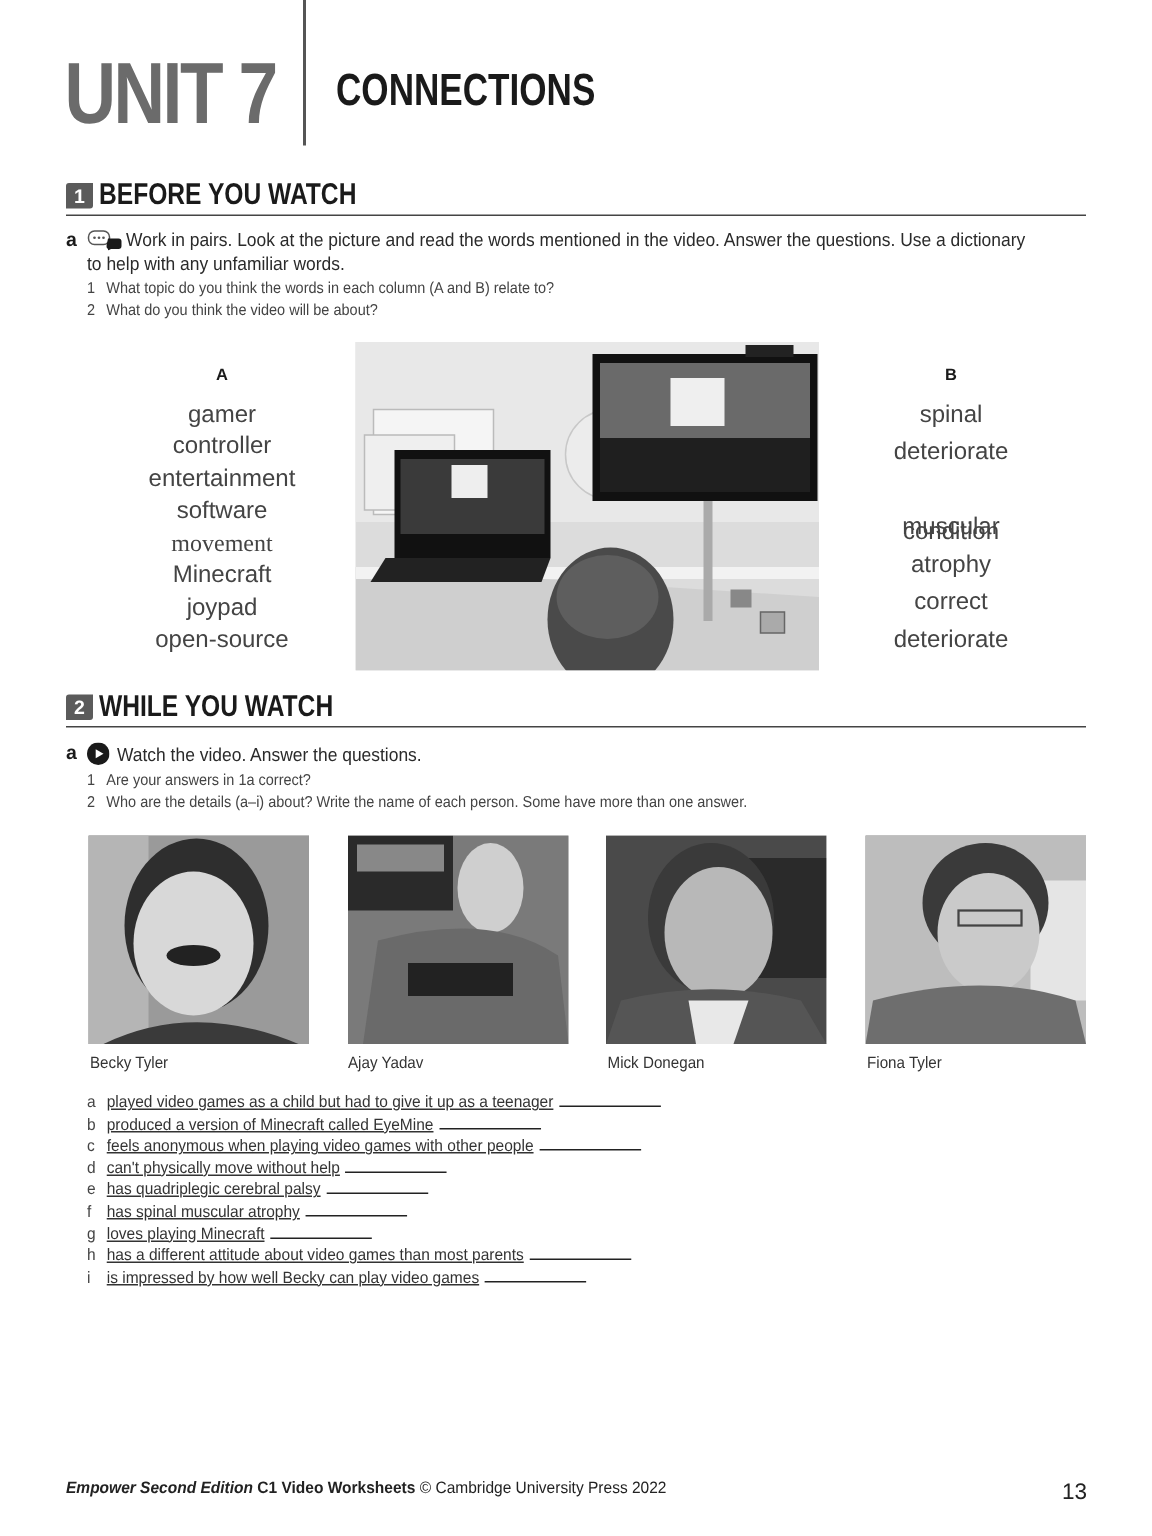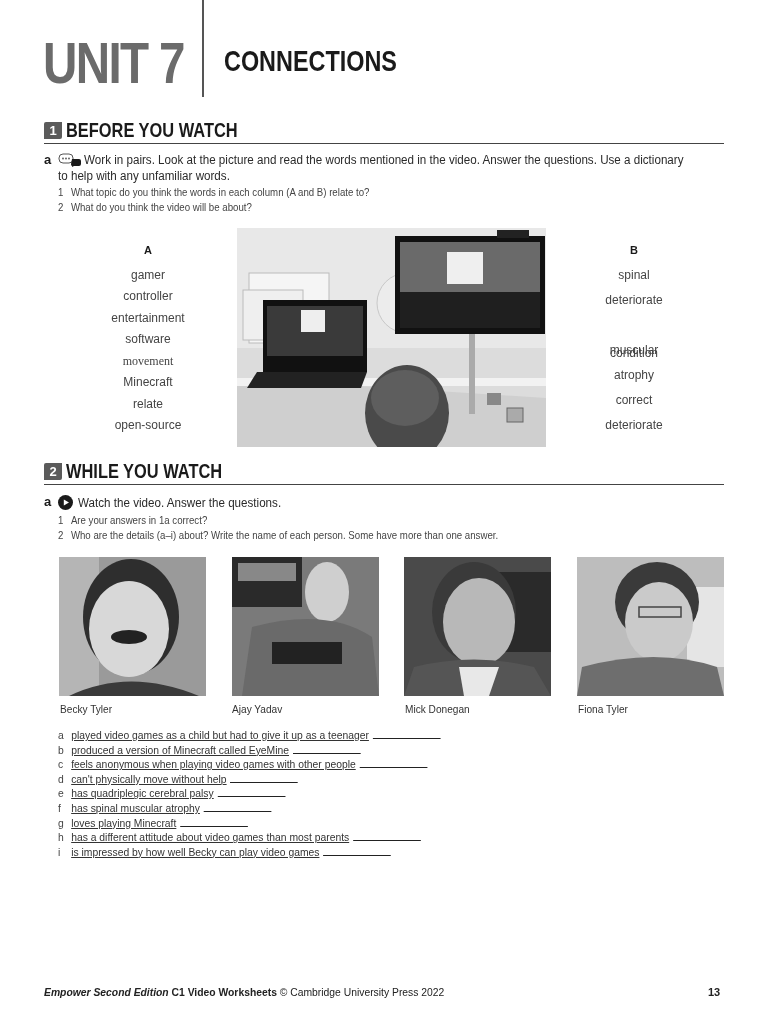--- a/index.html
+++ b/index.html
@@ -19,36 +19,36 @@
 
     
     .task-letter { font-weight: bold; font-size: 13px; color: #1a1a1a; }
     .task-text { font-size: 12.5px; color: #2a2a2a; line-height: 16px; transform: scaleX(0.93); transform-origin: left top; }
     .q-line { font-size: 10.5px; color: #444444; line-height: 15px; transform: scaleX(0.92); transform-origin: left top; white-space: nowrap; }
     .q-num { display: inline-block; width: 14px; }
 
     
     .col { width: 120px; text-align: center; }
     .col-head { font-weight: bold; font-size: 11px; color: #1a1a1a; height: 16px; }
-    .col-word { font-size: 12px; color: #444444; }
+    .col-word { font-size: 16px; color: #444444; }
 
     
     .photo { background: #888; overflow: hidden; }
     .photo-caption { font-size: 11px; color: #333; transform: scaleX(0.92); transform-origin: left top; white-space: nowrap; }
 
     
     .detail-row { font-size: 11px; color: #333; line-height: 14.6px; white-space: nowrap; transform: scaleX(0.94); transform-origin: left top; }
     .detail-letter { display: inline-block; width: 14px; color: #444; }
     .blank { display: inline-block; width: 72px; border-bottom: 1px solid #222; margin-left: 4px; vertical-align: baseline; height: 1px; }
 
     
     .footer { left: 44px; top: 986px; font-size: 11px; color: #222; white-space: nowrap; transform: scaleX(0.94); transform-origin: left top; }
     .footer .ital { font-weight: bold; font-style: italic; }
     .footer .bold { font-weight: bold; }
-    .page-num { left: 708px; top: 986px; font-size: 11px; font-weight: bold; color: #222; }
+    .page-num { left: 708px; top: 986px; font-size: 15px; font-weight: normal; color: #222; }
   </style>
 </head>
 <body>
 
 <div class="abs unit-title">UNIT 7</div>
 <div class="abs header-divider"></div>
 <div class="abs unit-subtitle">CONNECTIONS</div>
 
 <div class="abs section-head" style="top:120px;">
   <div class="section-num">1</div>
@@ -76,21 +76,21 @@
 
 <div class="abs col" style="left:88px; top:244px;">
   <div class="col-head">A</div>
 </div>
 <div class="abs col-word col" style="left:88px; top:268px;">gamer</div>
 <div class="abs col-word col" style="left:88px; top:289px;">controller</div>
 <div class="abs col-word col" style="left:88px; top:311px;">entertainment</div>
 <div class="abs col-word col" style="left:88px; top:332px;">software</div>
 <div class="abs col-word col" style="left:88px; top:354px;font-family:Liberation Serif, serif;">movement</div>
 <div class="abs col-word col" style="left:88px; top:375px;">Minecraft</div>
-<div class="abs col-word col" style="left:88px; top:397px;">relate</div>
+<div class="abs col-word col" style="left:88px; top:397px;">joypad</div>
 <div class="abs col-word col" style="left:88px; top:418px;">open-source</div>
 
 <div class="abs photo" style="left:237px; top:228px; width:309px; height:219px; background:#e3e3e3;">
   <svg width="309" height="219" viewBox="0 0 309 219">
     <rect width="309" height="219" fill="#dcdcdc"></rect>
     <rect x="0" y="0" width="309" height="120" fill="#e8e8e8"></rect>
 
     <polygon points="0,150 309,170 309,219 0,219" fill="#cfcfcf"></polygon>
     <rect x="0" y="150" width="309" height="8" fill="#f2f2f2"></rect>
 

